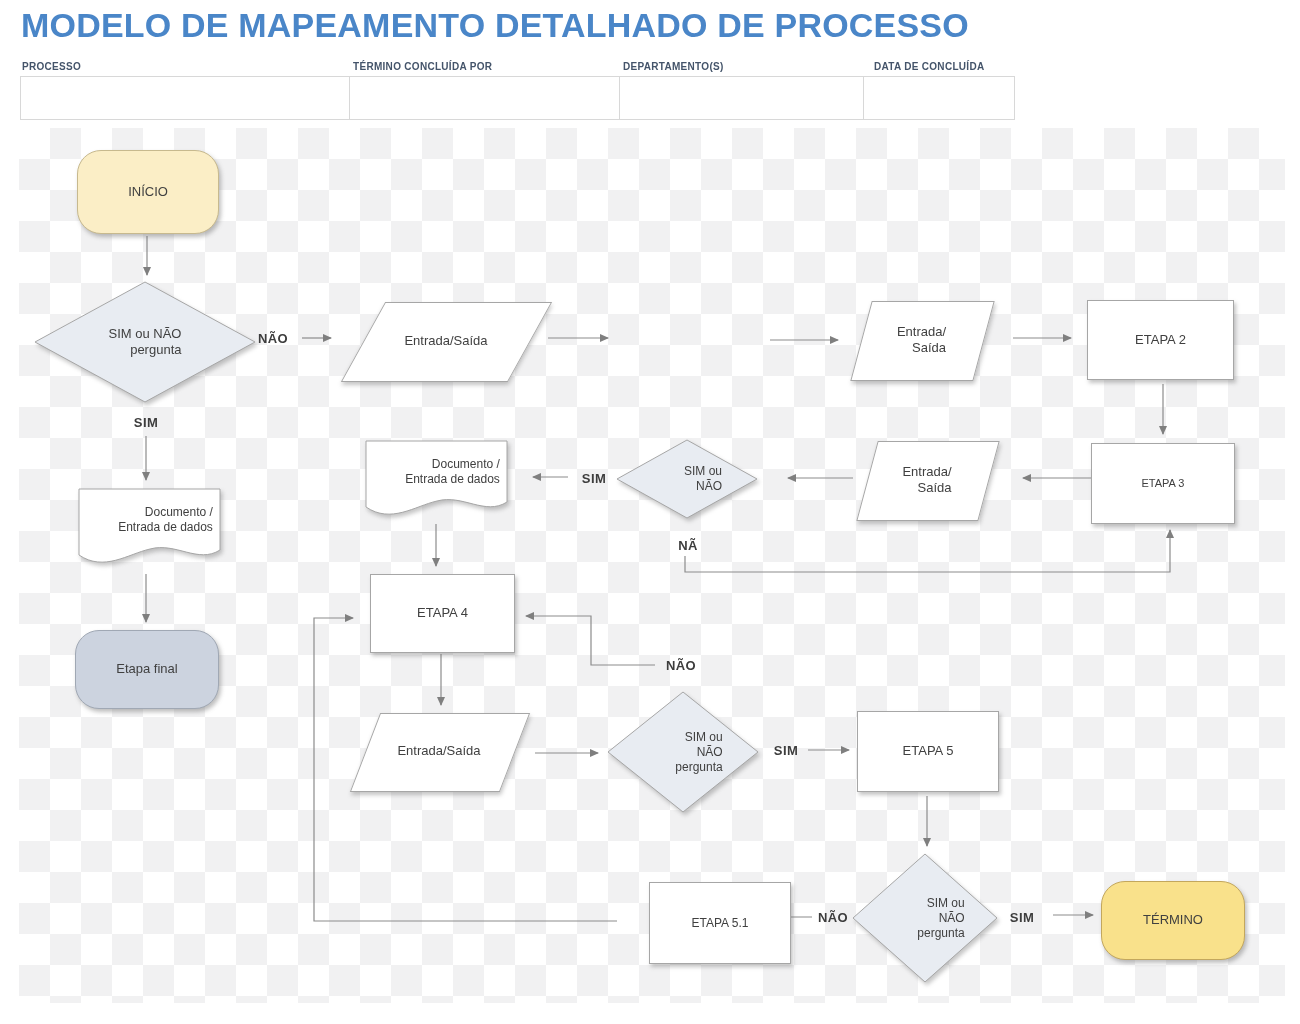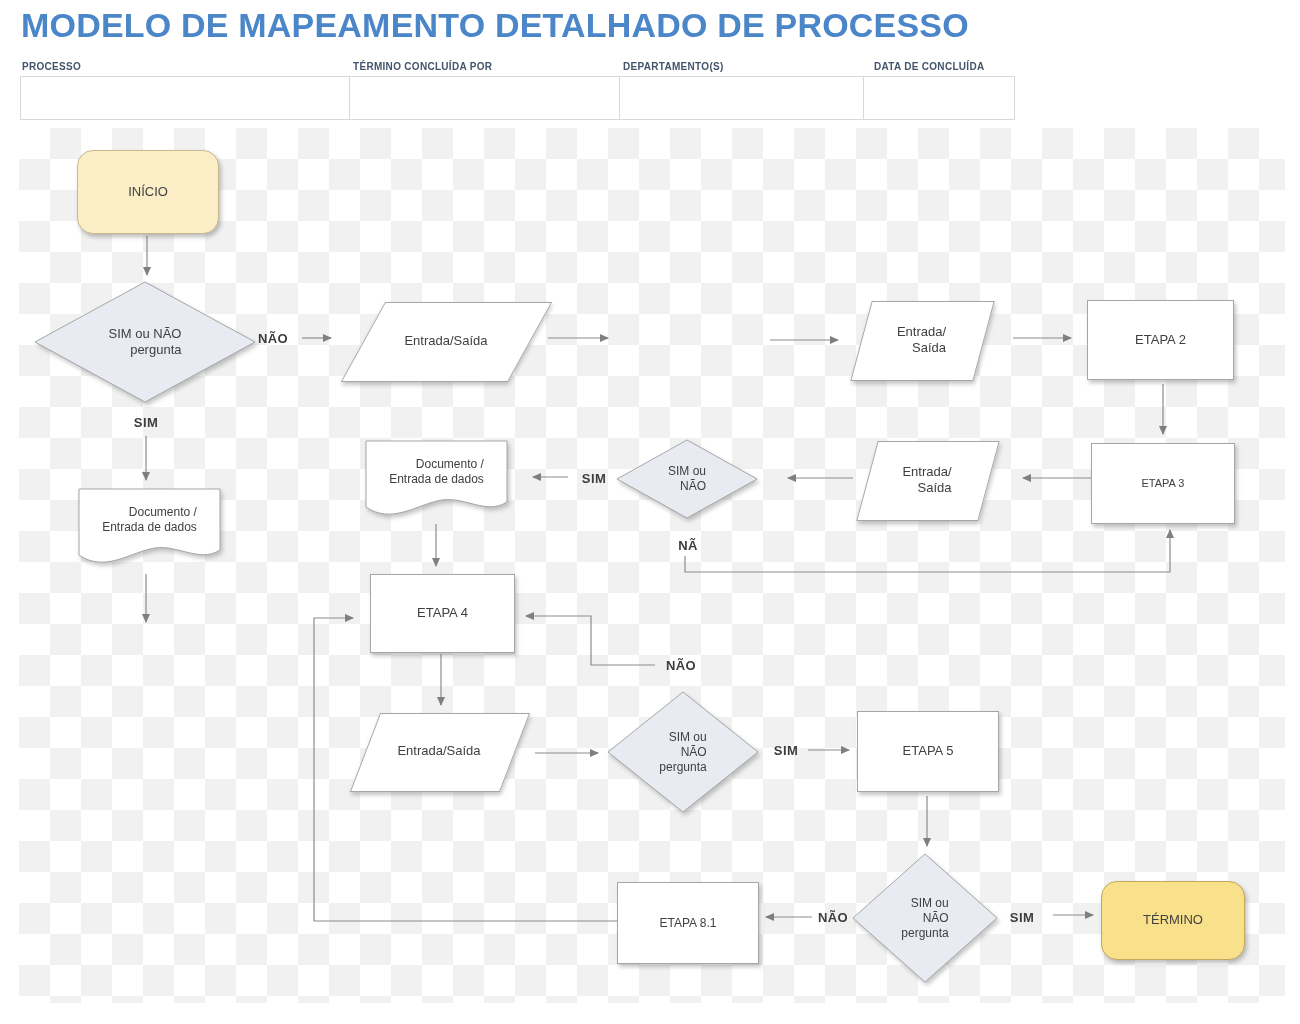--- a/index.html
+++ b/index.html
@@ -10,35 +10,35 @@
   .field-label{position:absolute;top:61px;font-size:10px;font-weight:700;color:#44546a;
                letter-spacing:0.3px;}
   .field-box{position:absolute;top:76px;height:42px;background:#ffffff;border:1px solid #d8d8d8;}
   .canvas{position:absolute;left:19px;top:128px;width:1266px;height:875px;
           background-image:conic-gradient(#f1f1f2 90deg,#ffffff 90deg 180deg,#f1f1f2 180deg 270deg,#ffffff 270deg);
           background-size:62px 62px;}
   svg.connectors{position:absolute;left:0;top:0;width:1266px;height:875px;overflow:visible;}
   .node{position:absolute;display:flex;align-items:center;justify-content:center;
         text-align:center;font-size:13px;color:#404040;line-height:1.25;white-space:pre-line;}
   .rect{background:#ffffff;border:1px solid #a6a6a6;box-shadow:2px 3px 4px rgba(110,110,110,.4);}
-  .terminator{border-radius:16px;box-shadow:2px 3px 4px rgba(110,110,110,.45);}
+  .terminator{border-radius:24px;box-shadow:2px 3px 4px rgba(110,110,110,.45);}
   .t-start{background:#fbeec6;border:1px solid #c7b98e;}
   .t-end{background:#f9e18b;border:1px solid #c3a75d;}
   .t-final{background:#ccd3df;border:1px solid #a0a8b4;}
   .shape-holder{position:absolute;}
   .shape-holder > svg{position:absolute;left:0;top:0;overflow:visible;
         filter:drop-shadow(2px 3px 2px rgba(110,110,110,.4));}
   .overlay-label{position:absolute;left:0;top:0;right:0;bottom:0;display:flex;
         align-items:center;justify-content:center;text-align:right;color:#404040;
         white-space:pre-line;line-height:1.25;}
   .para-bg{position:absolute;top:0;height:100%;background:#ffffff;border:1px solid #a6a6a6;
         box-shadow:2px 3px 4px rgba(110,110,110,.4);}
   .edge-label{position:absolute;transform:translate(-50%,-50%);font-weight:700;font-size:13px;
         color:#3d3d3d;letter-spacing:0.4px;}
-  .fs11{font-size:11px;} .fs12{font-size:12px;}
+  .fs11{font-size:11px;} .fs12{font-size:12px;margin-left:32px;}
 </style>
 </head>
 <body>
 
 <div class="page">
 
   <h1 class="title">MODELO DE MAPEAMENTO DETALHADO DE PROCESSO</h1>
 
   <div>
     <div class="field-label" style="left:22px">PROCESSO</div>
@@ -78,27 +78,28 @@
         <path d="M908,668 V718" marker-end="url(#ah)"></path>
         <path d="M1034,787 H1074" marker-end="url(#ah)"></path>
         <path d="M793,789 H747" marker-end="url(#ah)"></path>
         <path d="M598,793 H295 V490 H334" marker-end="url(#ah)"></path>
         <path d="M127,308 V352" marker-end="url(#ah)"></path>
         <path d="M127,446 V494" marker-end="url(#ah)"></path>
       </g>
     </svg>
 
     <div class="node terminator t-start" style="left:58px;top:22px;width:140px;height:82px">INÍCIO</div>
+    <div class="node terminator t-final" style="left:56px;top:502px;width:142px;height:77px">Etapa final</div>
     <div class="node terminator t-end" style="left:1082px;top:753px;width:142px;height:77px">TÉRMINO</div>
 
     <div class="node rect" style="left:1068px;top:172px;width:145px;height:78px">ETAPA 2</div>
     <div class="node rect fs11" style="left:1072px;top:315px;width:142px;height:79px">ETAPA 3</div>
     <div class="node rect" style="left:351px;top:446px;width:143px;height:77px">ETAPA 4</div>
     <div class="node rect" style="left:838px;top:583px;width:140px;height:79px">ETAPA 5</div>
-    <div class="node rect fs12" style="left:598px;top:754px;width:140px;height:80px">ETAPA 8.1</div>
+    <div class="node rect fs12" style="left:598px;top:754px;width:140px;height:80px">ETAPA 5.1</div>
 
     <div class="shape-holder" style="left:323px;top:174px;width:208px;height:78px">
       <div class="para-bg" style="left:21px;width:165px;transform:skewX(-29deg)"></div>
       <div class="overlay-label" style="font-size:13px">Entrada/Saída</div>
     </div>
     <div class="shape-holder" style="left:832px;top:173px;width:141px;height:78px">
       <div class="para-bg" style="left:10px;width:121px;transform:skewX(-15deg)"></div>
       <div class="overlay-label" style="font-size:13px">Entrada/
 Saída</div>
     </div>

